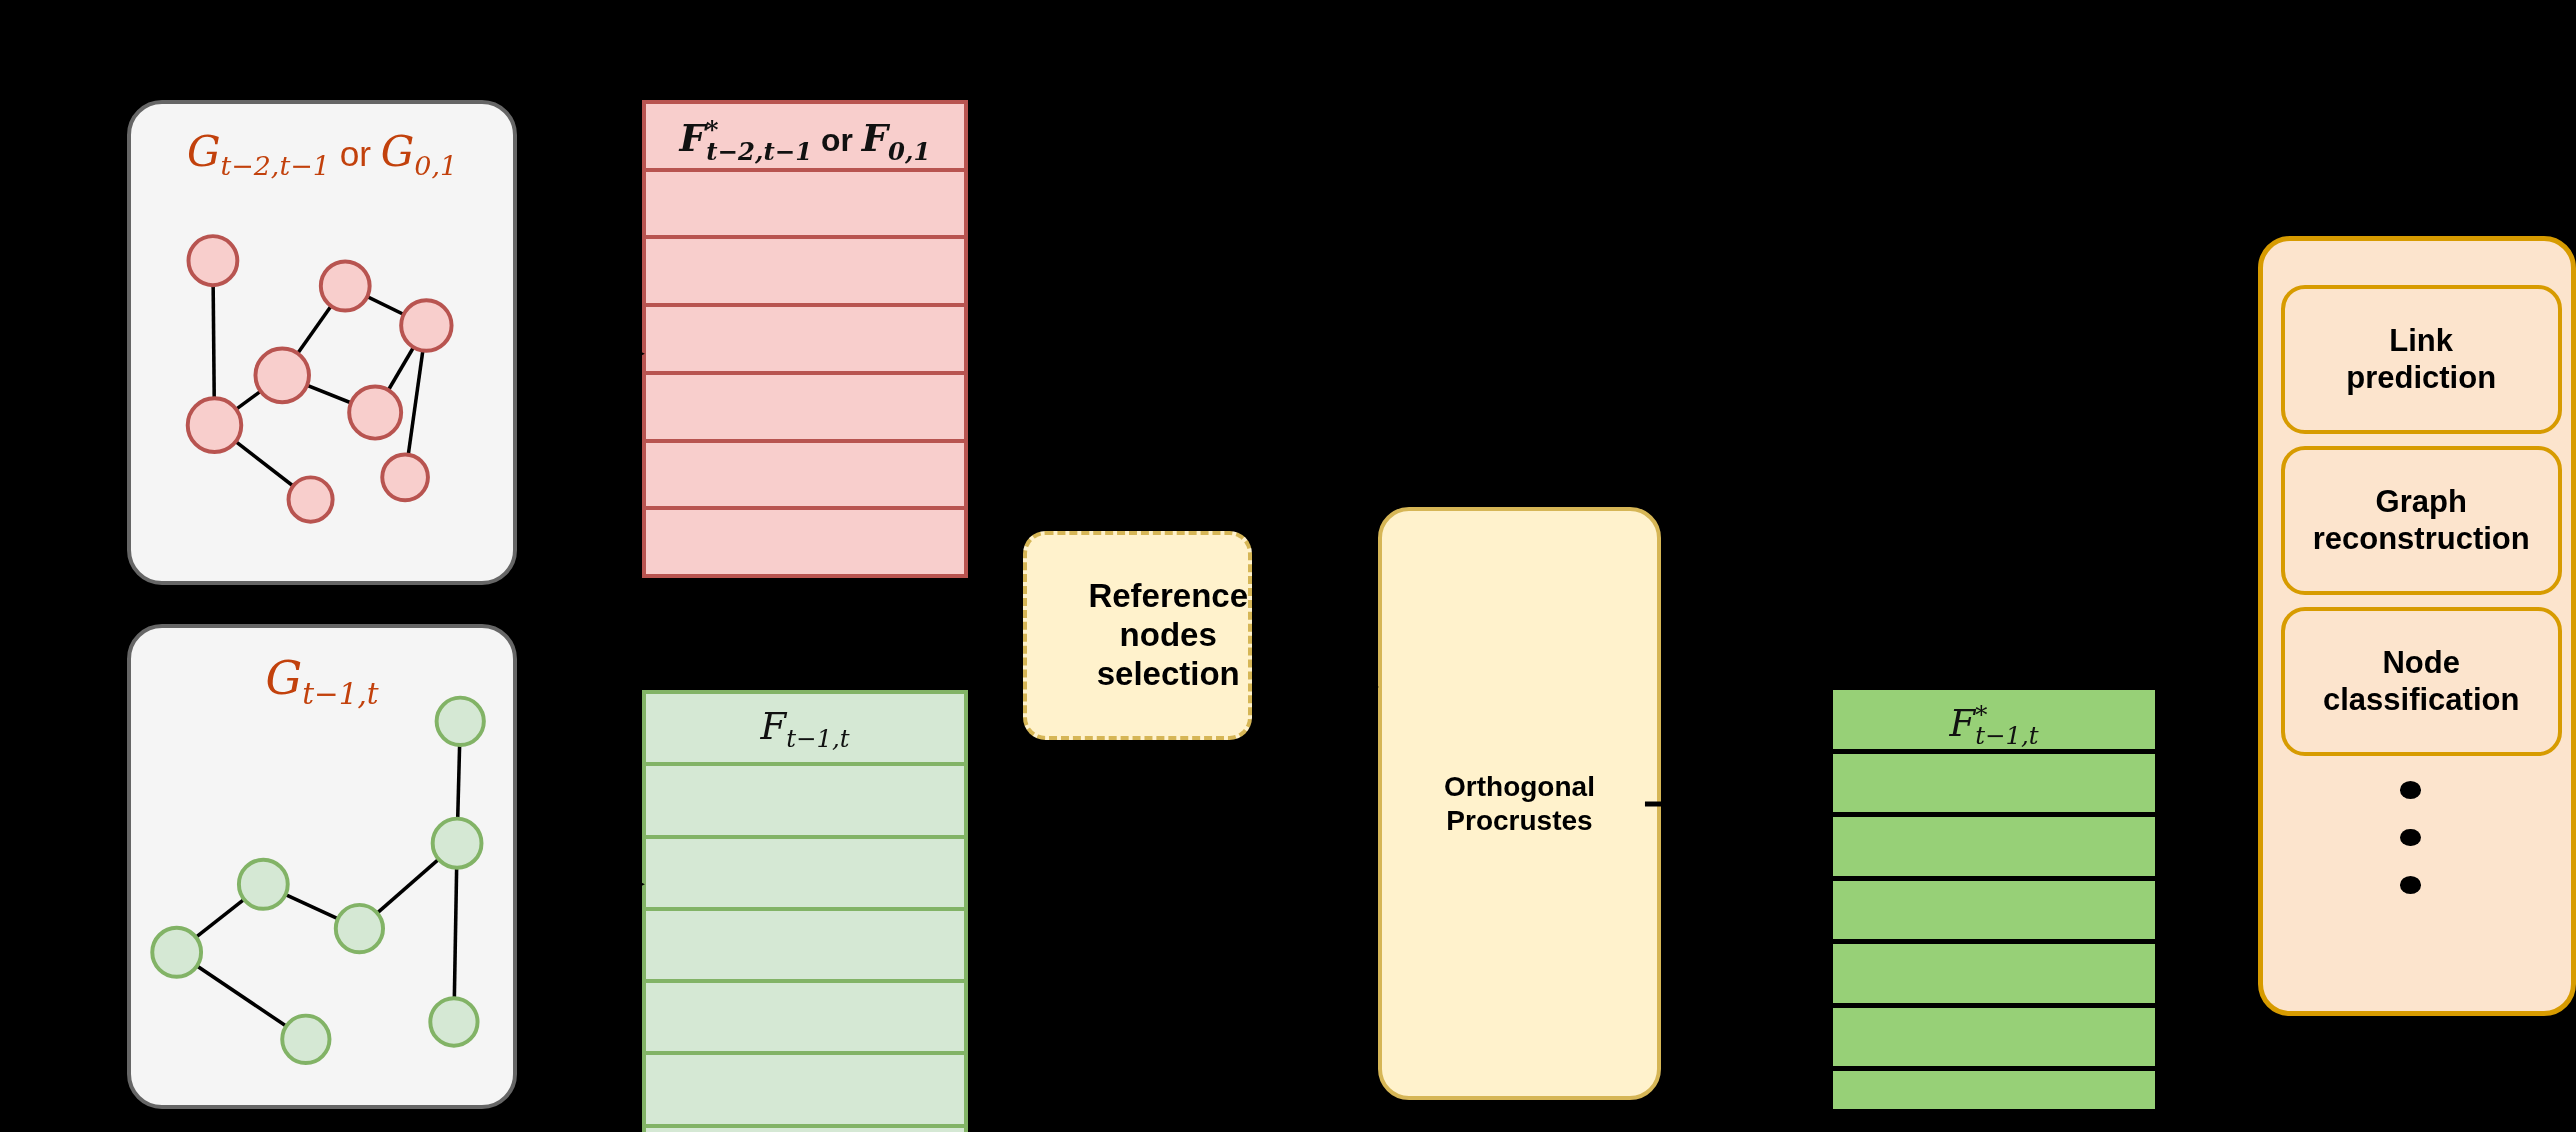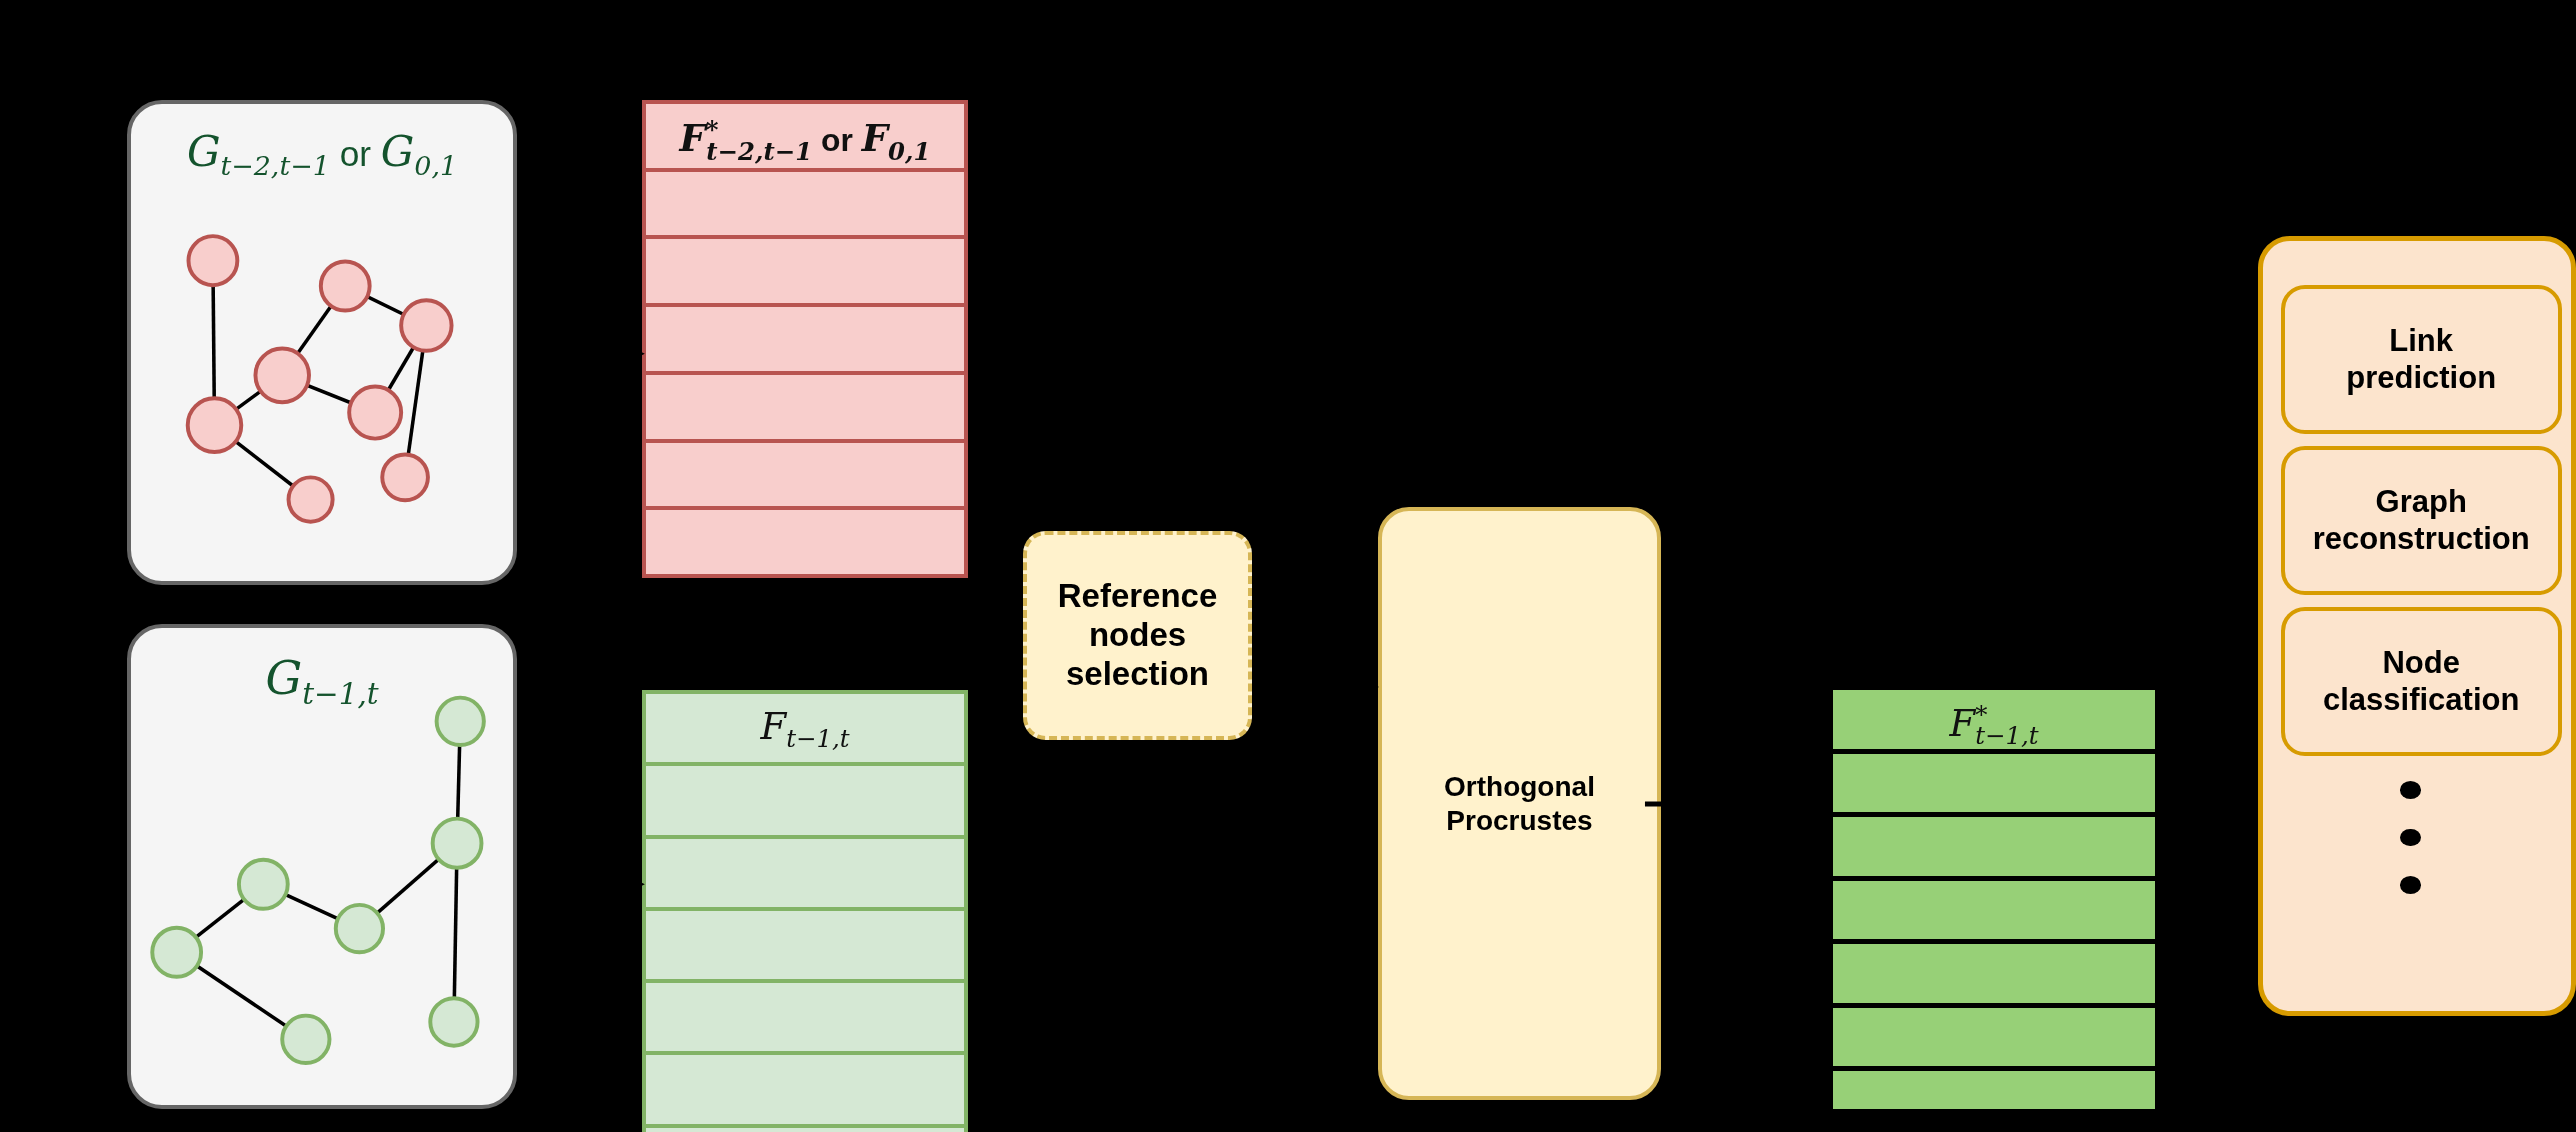--- a/index.html
+++ b/index.html
@@ -30,21 +30,21 @@
     border-radius: 35px;
     box-sizing: border-box;
   }
   .graph-panel-title {
     position: absolute;
     left: 0;
     width: 100%;
     text-align: center;
     font-family: "DejaVu Serif", serif;
     font-style: italic;
-    color: #14532d;
+    color: #c2410c;
     white-space: nowrap;
   }
   .graph-svg {
     position: absolute;
     left: 0; top: 0;
     width: 100%;
     height: 100%;
     overflow: visible;
   }
 
@@ -106,20 +106,21 @@
     align-items: center;
     justify-content: center;
     text-align: center;
     color: #000000;
     font-weight: bold;
     line-height: 1.18;
   }
   .proc-box.dashed {
     border: 4.8px dashed #d6b656;
     border-radius: 22.5px;
+    justify-content: flex-end;
   }
   .proc-box.solid {
     border: 4.8px solid #d6b656;
     border-radius: 31px;
   }
 
   
   .tasks-container {
     position: absolute;
     box-sizing: border-box;

